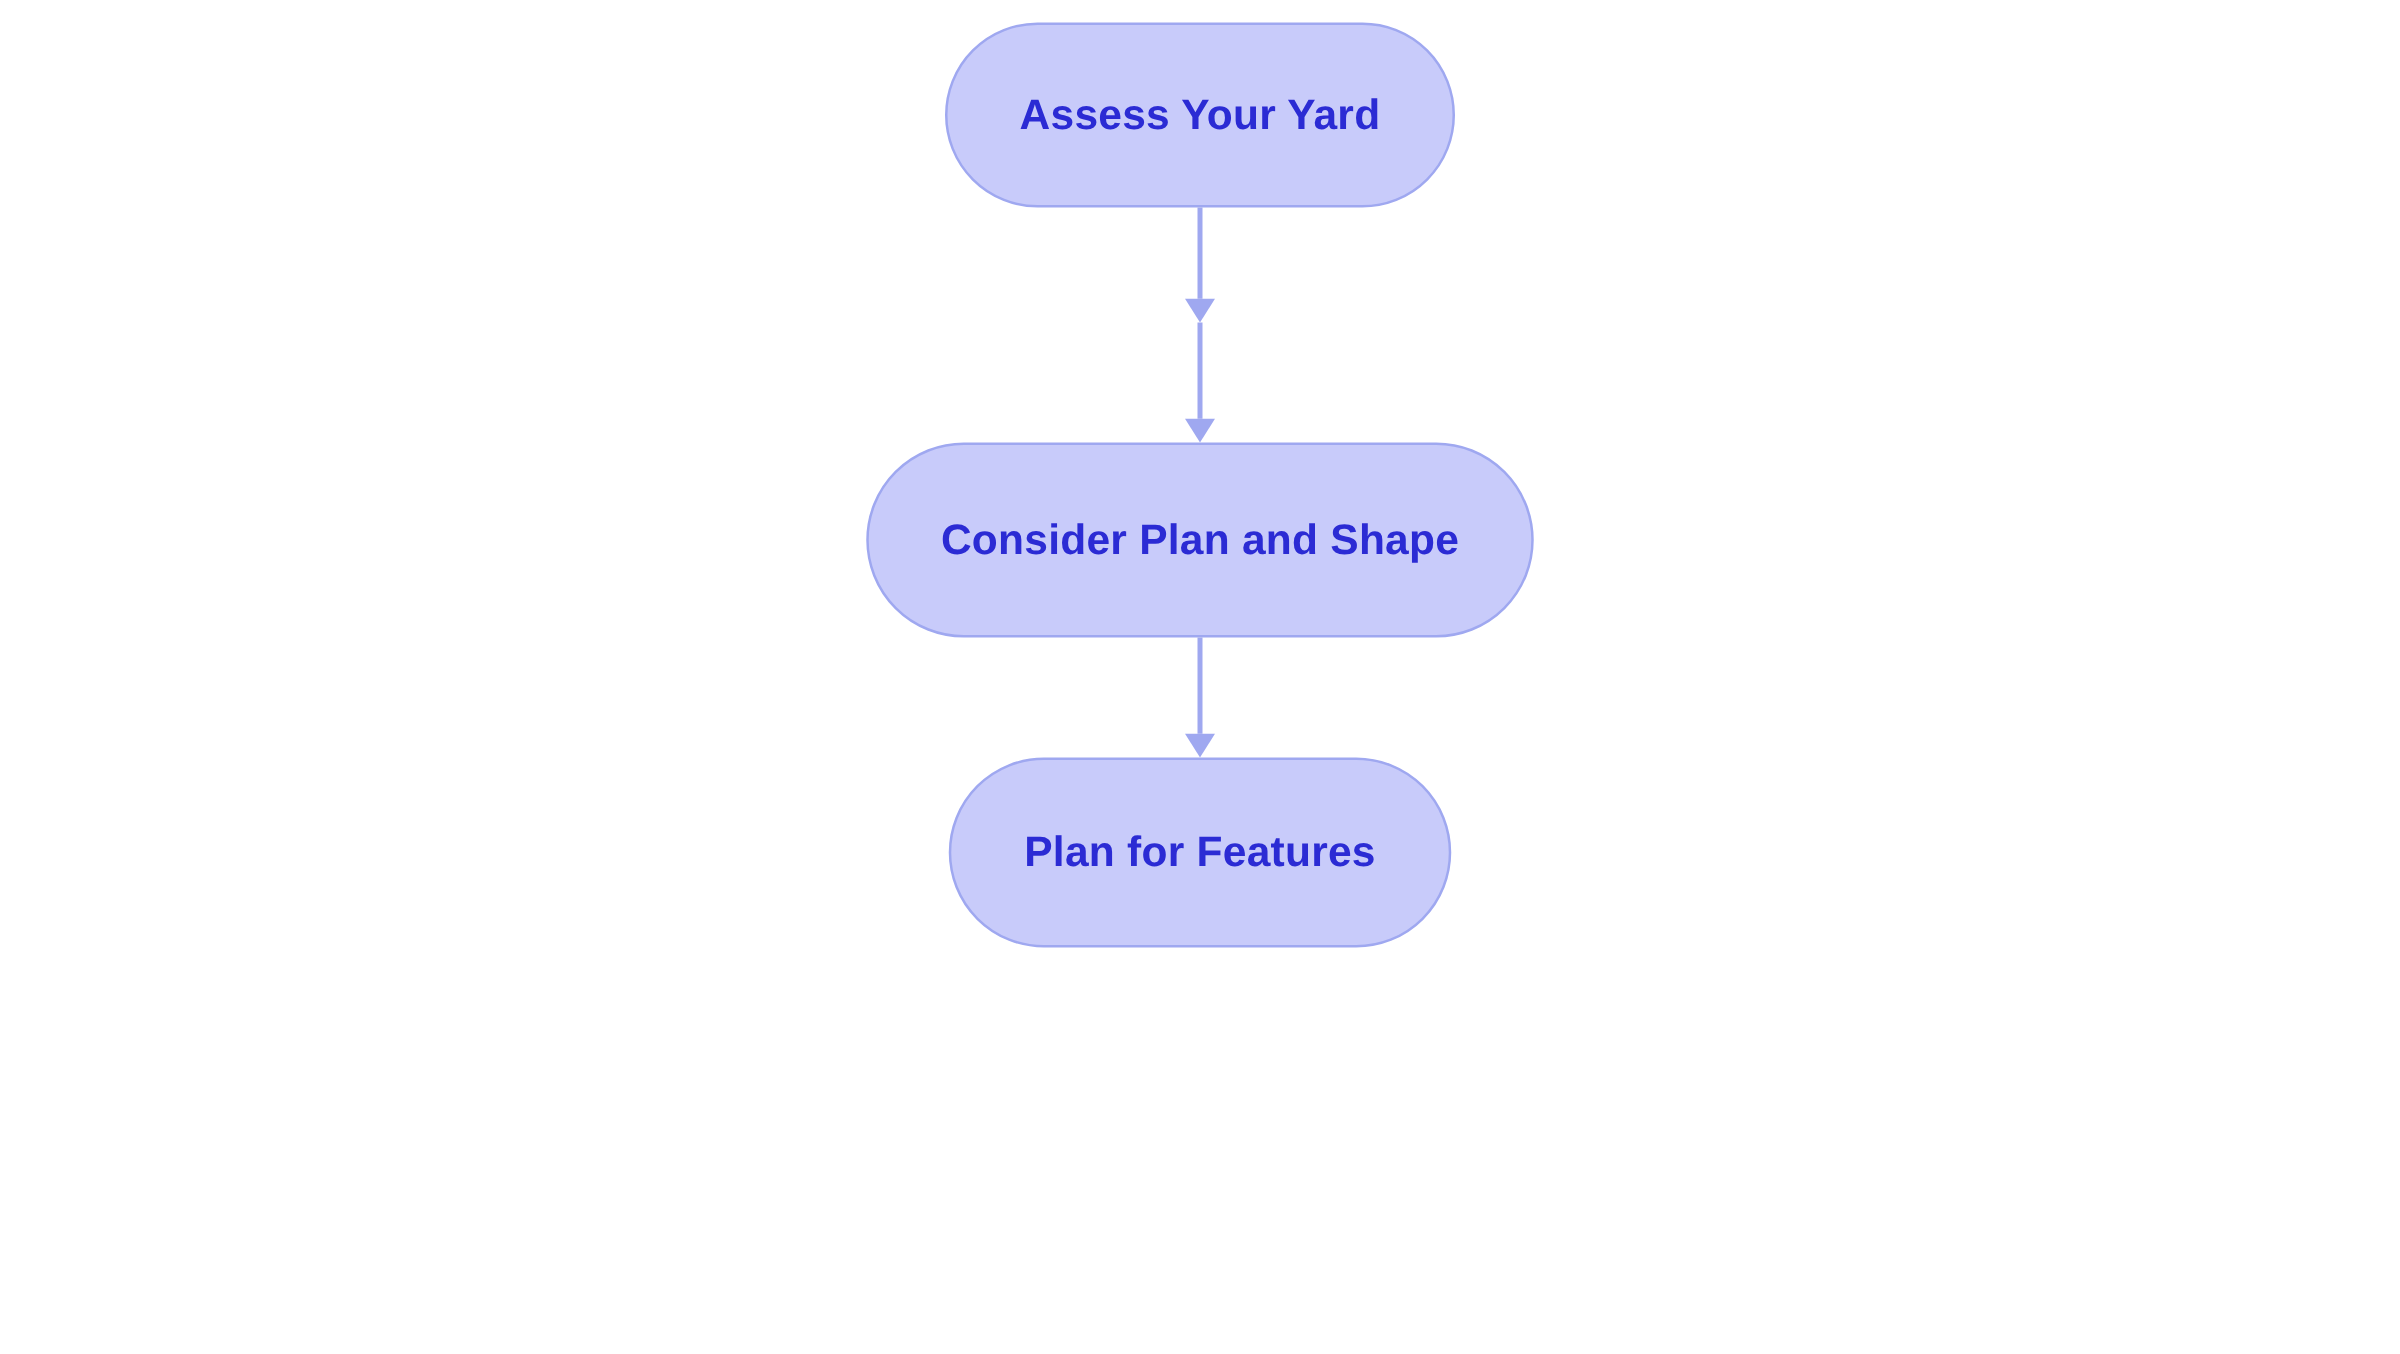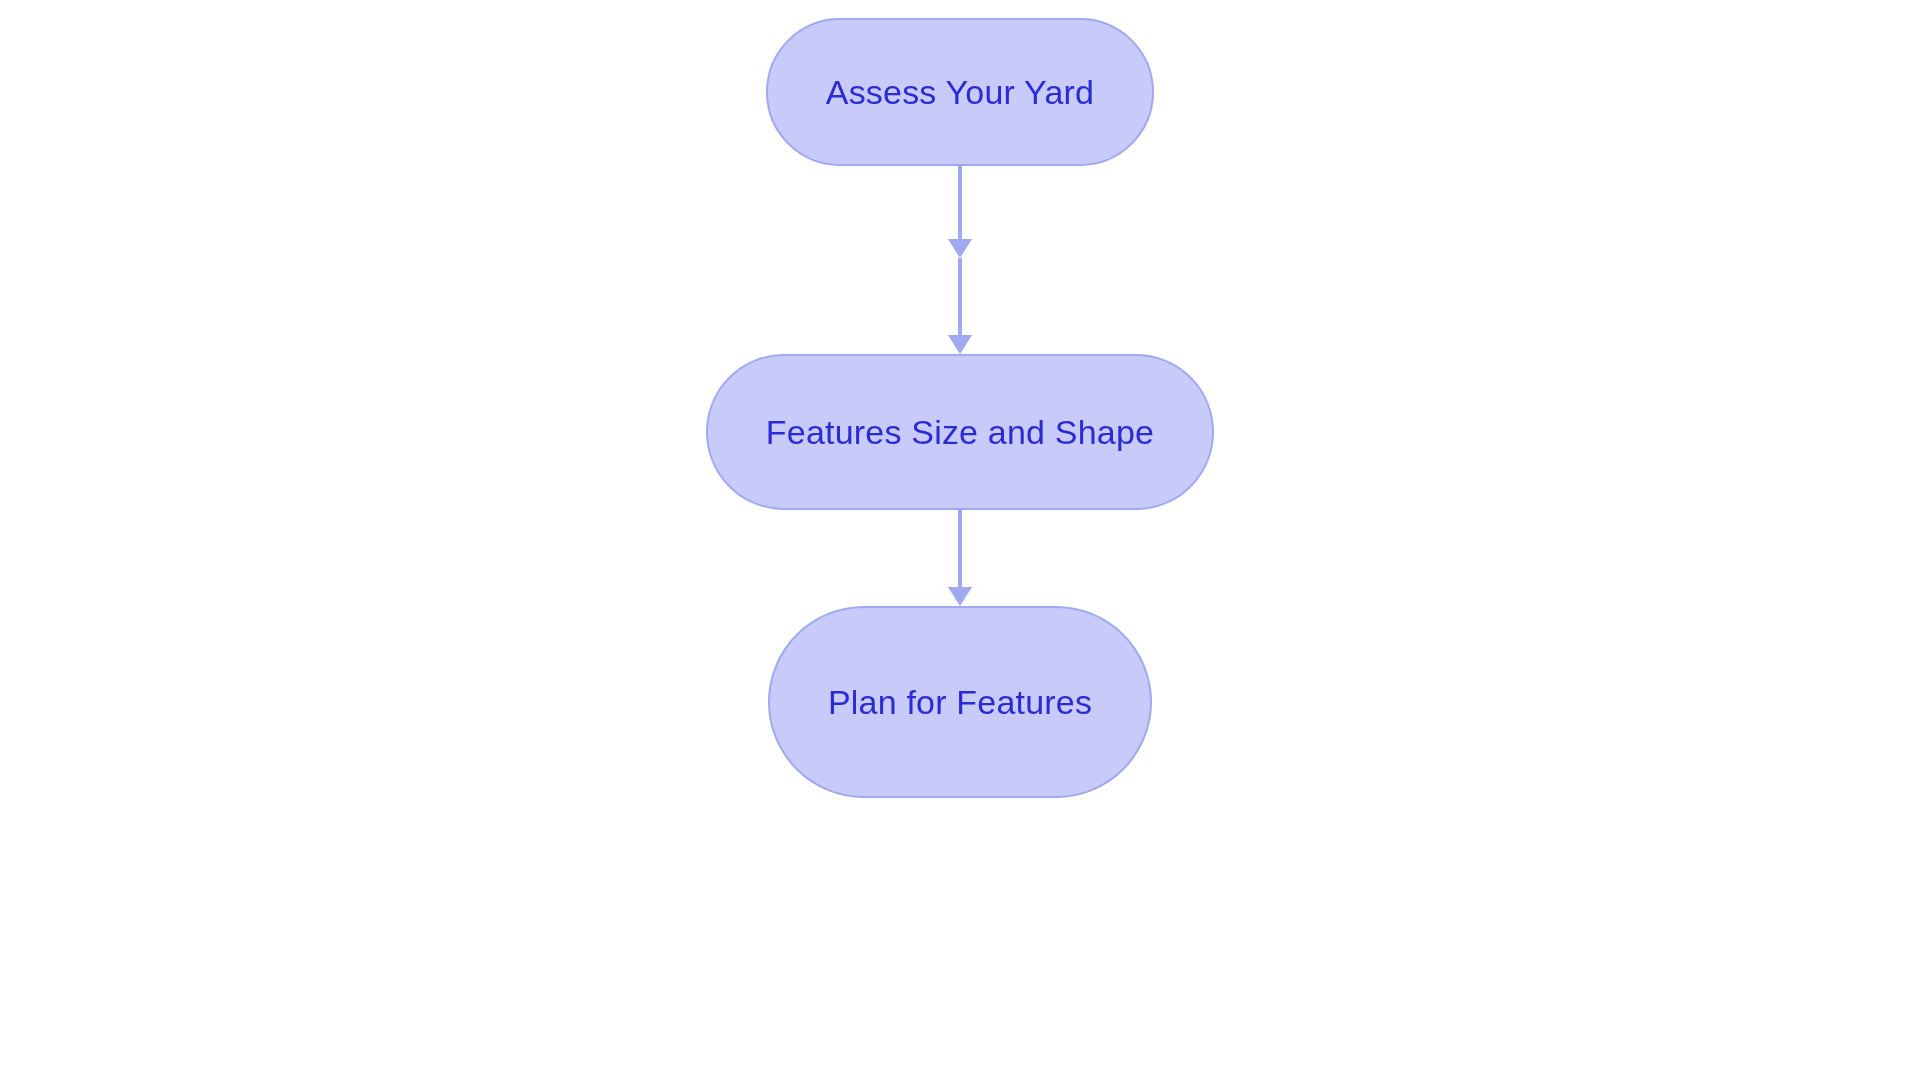--- a/index.html
+++ b/index.html
@@ -51,26 +51,27 @@
     white-space: nowrap;
     text-align: center;
     padding: 0 58px;
   }
 
   .node-label {
     color: #2b2bd4;
     font-size: 34px;
     line-height: 1;
     white-space: nowrap;
+    font-weight: bold;
   }
 
   #node-0 { height: 148px; }
   #node-1 { height: 152px; }
   #node-2 { height: 156px; }
-  #node-3 { height: 192px; }
+  #node-3 { height: 152px; }
 
   
   .connector {
     position: relative;
     width: 40px;
     display: flex;
     flex-direction: column;
     align-items: center;
     justify-content: flex-start;
   }
@@ -112,21 +113,21 @@
       <div class="connector-arrow"></div>
     </div>
 
 
     <div class="connector" id="conn-1">
       <div class="connector-line"></div>
       <div class="connector-arrow"></div>
     </div>
 
     <div class="node" id="node-2">
-      <span class="node-label">Features Size and Shape</span>
+      <span class="node-label">Consider Plan and Shape</span>
     </div>
 
     <div class="connector" id="conn-2">
       <div class="connector-line"></div>
       <div class="connector-arrow"></div>
     </div>
 
     <div class="node" id="node-3">
       <span class="node-label">Plan for Features</span>
     </div>

